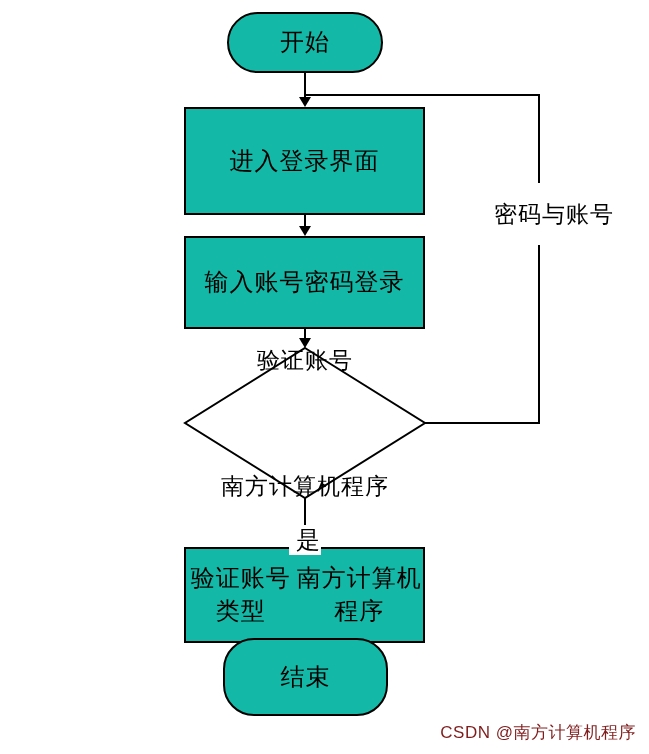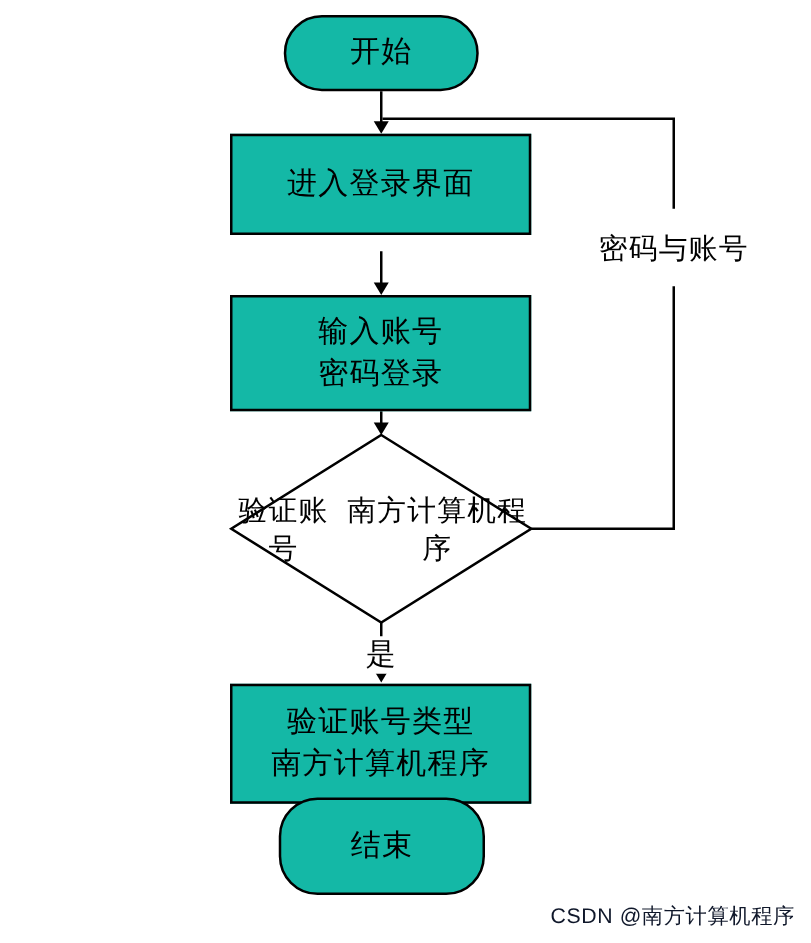--- a/index.html
+++ b/index.html
@@ -60,52 +60,53 @@
     left: 0;
     top: 0;
   }
   .diamond-wrap .diamond-text {
     position: absolute;
     left: 0;
     top: 0;
     width: 100%;
     height: 100%;
     display: flex;
-    flex-direction: row;
+    flex-direction: column;
     align-items: center;
-    justify-content: center;
+    justify-content: space-between;
     text-align: center;
     font-size: 23px;
     line-height: 30px;
     letter-spacing: 1px;
   }
   .edge-label {
     position: absolute;
     background: #ffffff;
     z-index: 3;
     text-align: center;
     font-size: 23px;
     line-height: 29px;
     letter-spacing: 1px;
     display: flex;
     flex-direction: column;
-    align-items: center;
+    align-items: flex-end;
     justify-content: center;
+    margin-top: 16px;
   }
   .yes-label {
     font-size: 24px;
   }
   .watermark {
     position: absolute;
     right: 13px;
     bottom: 10px;
     z-index: 4;
     font-family: "Liberation Sans", "DejaVu Sans", sans-serif;
     font-size: 17px;
-    color: #0f172a;
+    color: #7f1d1d;
     letter-spacing: 0.5px;
   }
 </style>
 </head>
 <body>
 
 <div class="canvas">
 
   <svg class="edges" width="649" height="754" viewBox="0 0 649 754">
     <g>
@@ -130,40 +131,40 @@
     </g>
     <g>
       <path d="M425,423 H539 V95 H306"></path>
     </g>
   </svg>
 
   <div class="node terminator" style="left:227px; top:12px; width:156px; height:61px;">
     <span>开始</span>
   </div>
 
-  <div class="node process" style="left:184px; top:107px; width:241px; height:81px;">
+  <div class="node process" style="left:184px; top:107px; width:241px; height:108px;">
     <span>进入登录界面</span>
   </div>
 
-  <div class="node process" style="left:184px; top:236px; width:241px; height:93px; flex-direction:column;">
+  <div class="node process" style="left:184px; top:236px; width:241px; height:93px; flex-direction:row;">
     <span>输入账号</span>
     <span>密码登录</span>
   </div>
 
   <div class="diamond-wrap" style="left:182px; top:346px; width:246px; height:156px;">
     <svg width="246" height="156" viewBox="0 0 246 156">
       <polygon points="123,2 243,77 123,152 3,77" fill="#ffffff" stroke="#000000" stroke-width="2"></polygon>
     </svg>
     <div class="diamond-text">
       <span>验证账号</span>
       <span>南方计算机程序</span>
     </div>
   </div>
 
-  <div class="node process" style="left:184px; top:547px; width:241px; height:96px; flex-direction:column;text-align:center;">
+  <div class="node process" style="left:184px; top:547px; width:241px; height:96px; flex-direction:row;text-align:center;">
     <span>验证账号类型</span>
     <span>南方计算机程序</span>
   </div>
 
   <div class="node terminator" style="left:223px; top:638px; width:165px; height:78px;">
     <span>结束</span>
   </div>
 
   <div class="edge-label yes-label" style="left:289px; top:509px; width:32px; height:30px;">
     <span>是</span>

